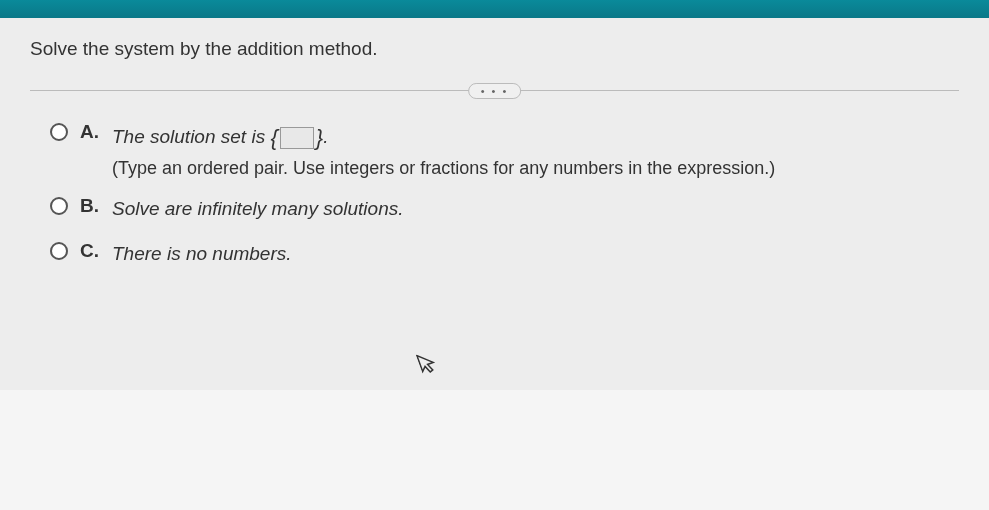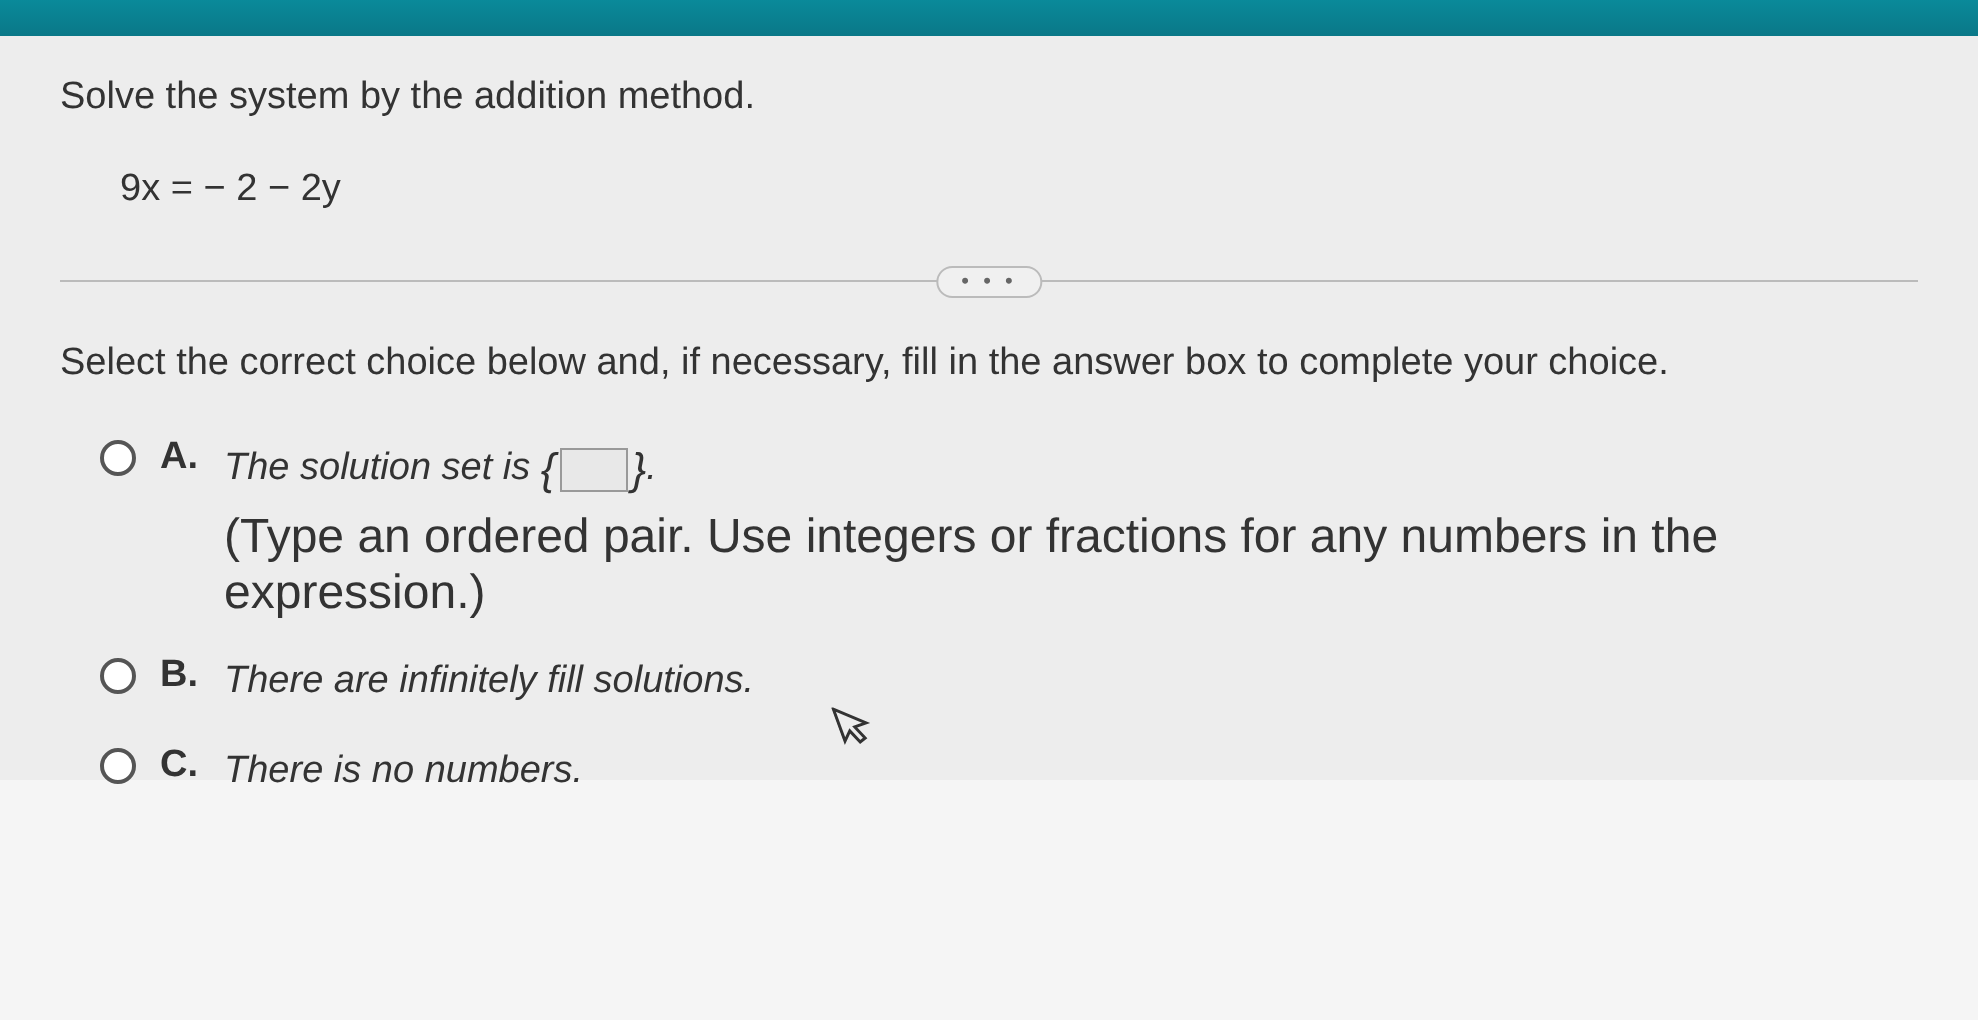--- a/index.html
+++ b/index.html
@@ -97,21 +97,21 @@
     .choice-body {
       flex: 1;
     }
     .choice-text {
       font-size: 19px;
       color: #333;
       line-height: 1.5;
       font-style: italic;
     }
     .choice-hint {
-      font-size: 24px;
+      font-size: 18px;
       color: #333;
       margin-top: 4px;
     }
     .answer-box {
       display: inline-block;
       width: 34px;
       height: 22px;
       background: #e8e8e8;
       border: 1px solid #999;
       vertical-align: middle;
@@ -133,50 +133,48 @@
 </head>
 <body>
 
 <div class="top-bar"></div>
 
 <div class="content">
 
   <div class="question-text">Solve the system by the addition method.</div>
 
   <div class="equations">
-    <div class="equation">9x = − 2 − 2y</div>
   </div>
 
   <div class="divider-wrap">
     <hr class="divider-line">
     <div class="divider-pill">
       <span>• • •</span>
     </div>
   </div>
 
-  <div class="instruction">Select the correct choice below and, if necessary, fill in the answer box to complete your choice.</div>
 
   <div class="choices">
 
     <div class="choice">
       <div class="radio"></div>
       <div class="choice-label">A.</div>
       <div class="choice-body">
         <div class="choice-text">
           <span>The solution set is </span><span class="brace">{</span><span class="answer-box"></span><span class="brace">}</span><span>.</span>
         </div>
         <div class="choice-hint">(Type an ordered pair. Use integers or fractions for any numbers in the expression.)</div>
       </div>
     </div>
 
     <div class="choice">
       <div class="radio"></div>
       <div class="choice-label">B.</div>
       <div class="choice-body">
-        <div class="choice-text">There are infinitely fill solutions.</div>
+        <div class="choice-text">Solve are infinitely many solutions.</div>
       </div>
     </div>
 
     <div class="choice">
       <div class="radio"></div>
       <div class="choice-label">C.</div>
       <div class="choice-body">
         <div class="choice-text">There is no numbers.</div>
       </div>
     </div>

